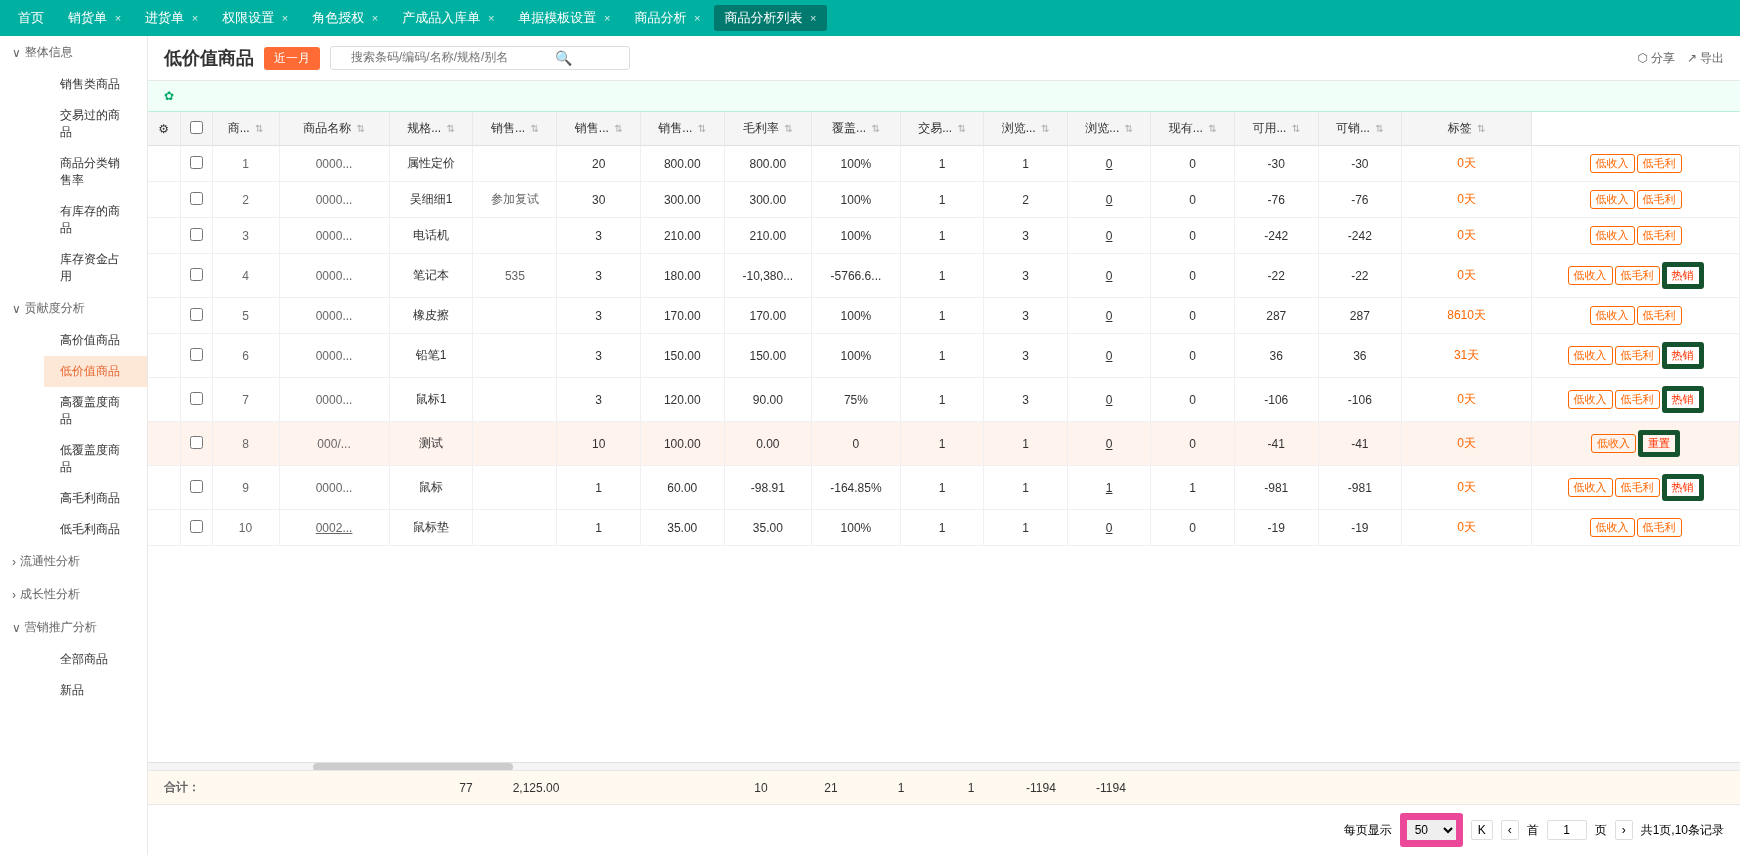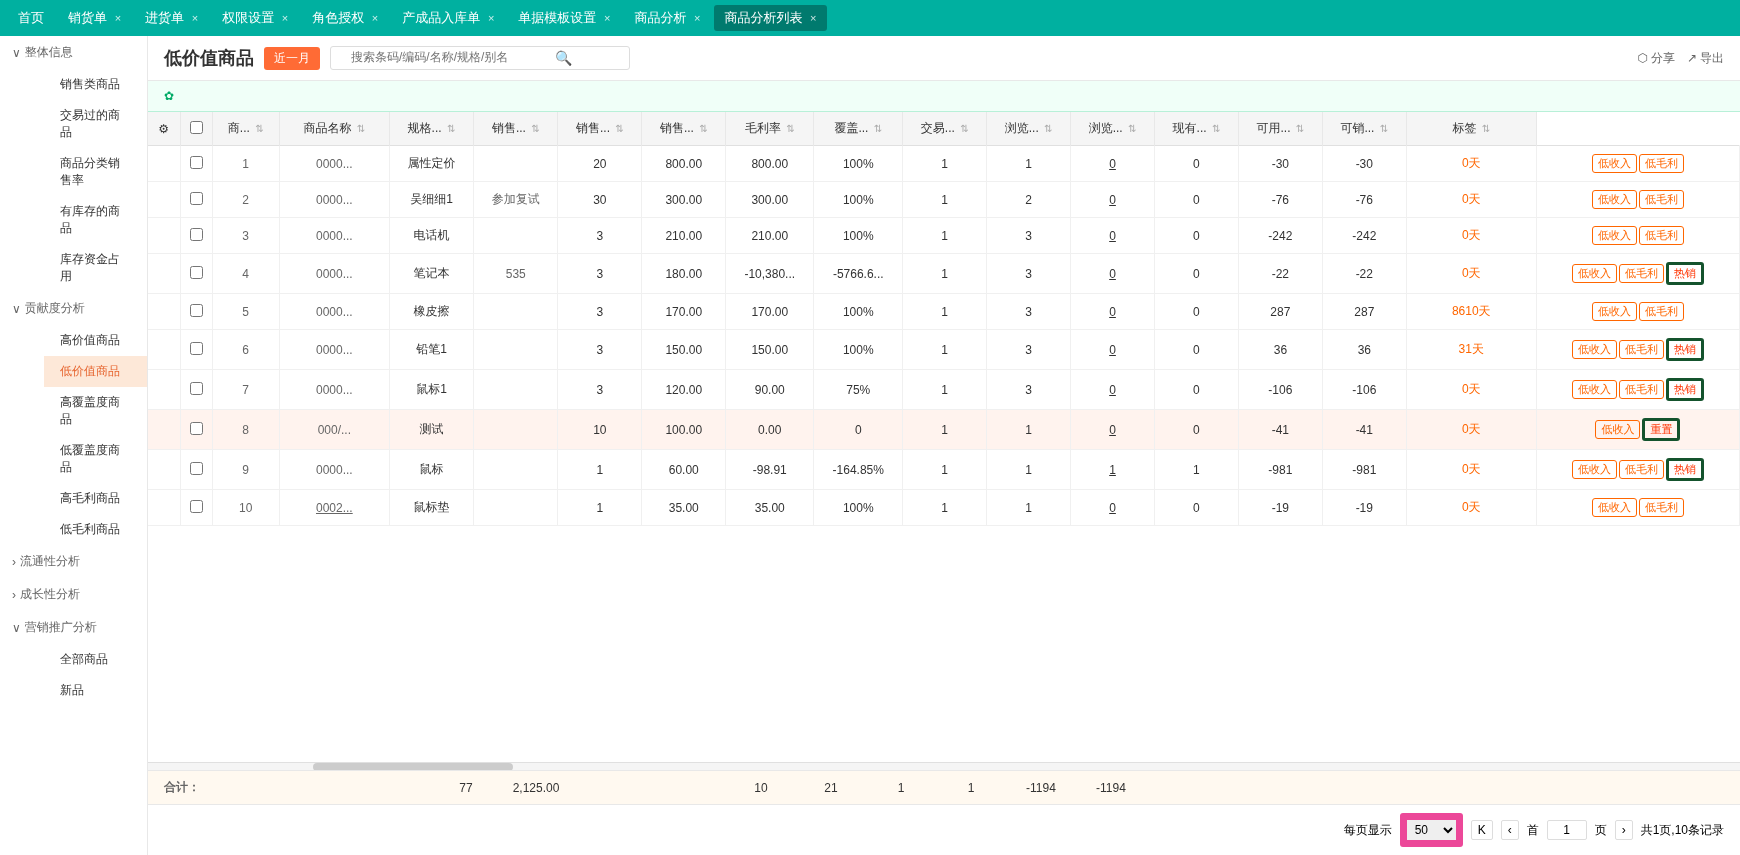--- a/index.html
+++ b/index.html
@@ -173,21 +173,21 @@
     tr.highlighted td { background: #fff3ee; }
     
     .tag {
       display: inline-block;
       padding: 1px 5px;
       border-radius: 3px;
       font-size: 11px;
       margin: 1px;
     }
     .tag-orange { color: #ff6600; border: 1px solid #ff6600; }
-    .tag-red { color: #ff3300; border: 3px solid #14532d; }
+    .tag-red { color: #ff3300; border: 5px solid #14532d; }
     
     .text-orange { color: #ff6600; }
     
     .underline { text-decoration: underline; cursor: pointer; }
     
     
     .table-footer {
       background: #fff9f0;
       border-top: 1px solid #e8e8e8;
       padding: 8px 16px;

